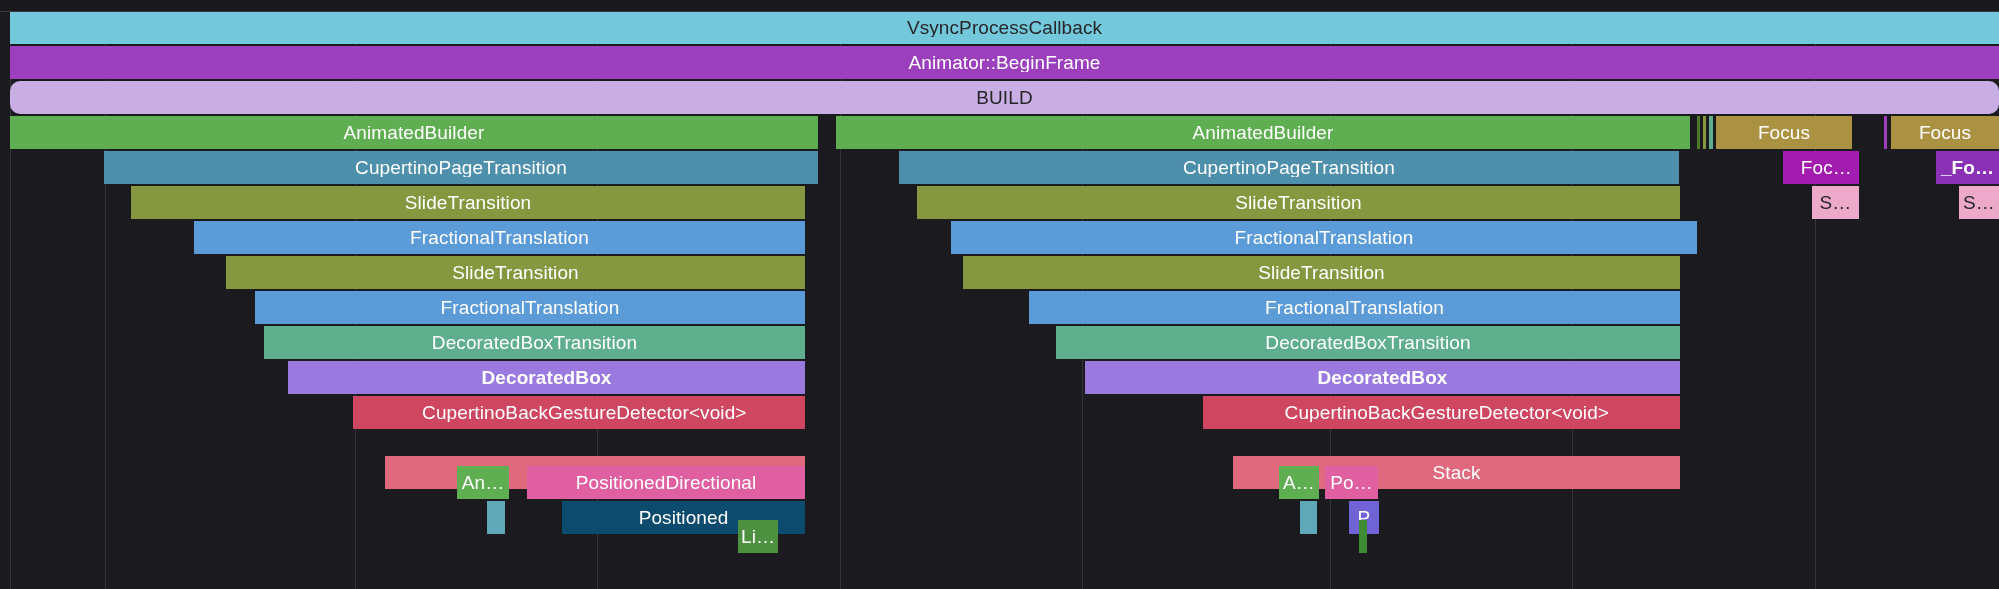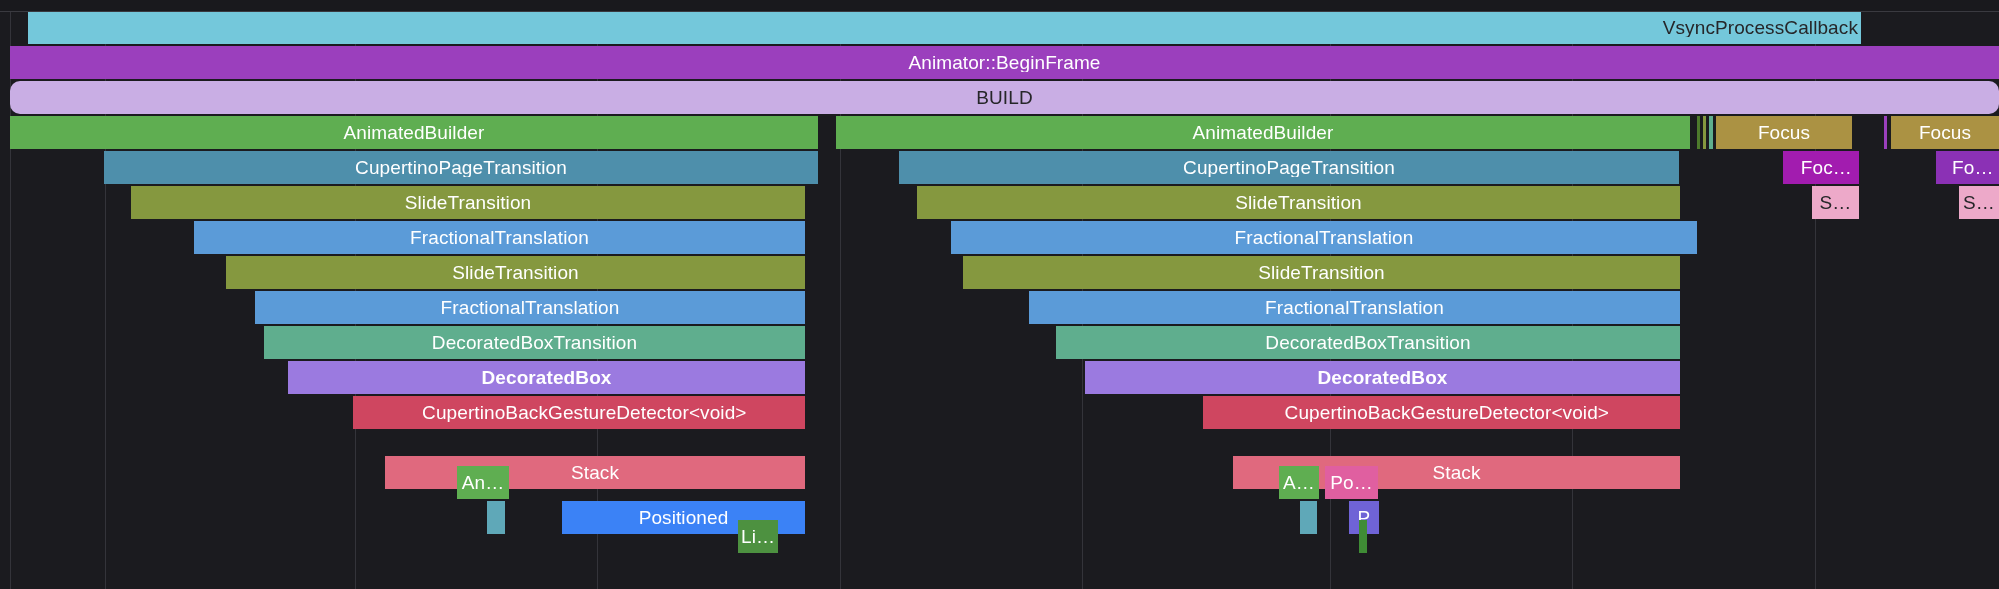--- a/index.html
+++ b/index.html
@@ -74,21 +74,21 @@
       <div class="gridline" style="left: 355px; background: rgb(52, 52, 58);"></div>
       <div class="gridline" style="left: 597px; background: rgb(52, 52, 58);"></div>
       <div class="gridline" style="left: 840px; background: rgb(52, 52, 58);"></div>
       <div class="gridline" style="left: 1082px; background: rgb(52, 52, 58);"></div>
       <div class="gridline" style="left: 1330px; background: rgb(52, 52, 58);"></div>
       <div class="gridline" style="left: 1572px; background: rgb(52, 52, 58);"></div>
       <div class="gridline" style="left: 1815px; background: rgb(52, 52, 58);"></div>
     </div>
   <div id="rows-layer">
       <div class="rowband" style="top: 11px; height: 35px;">
-        <div class="block dark" style="left: 28px; width: 1833px; top: 0px; height: 33px; background: rgb(116, 200, 219); justify-content: flex-end;">
+        <div class="block dark" style="left: 10px; width: 1989px; top: 0px; height: 33px; background: rgb(116, 200, 219);">
           <span class="lbl">VsyncProcessCallback</span>
         </div>
       </div>
       <div class="rowband" style="top: 46px; height: 35px;">
         <div class="block light" style="left: 10px; width: 1989px; top: 0px; height: 33px; background: rgb(155, 63, 189);">
           <span class="lbl">Animator::BeginFrame</span>
         </div>
       </div>
       <div class="rowband" style="top: 81px; height: 35px;">
         <div class="block dark" style="left: 10px; width: 1989px; top: 0px; height: 33px; background: rgb(201, 174, 228); border-radius: 10px;">
@@ -124,21 +124,21 @@
       <div class="rowband" style="top: 151px; height: 35px;">
         <div class="block light" style="left: 104px; width: 714px; top: 0px; height: 33px; background: rgb(78, 143, 171);">
           <span class="lbl">CupertinoPageTransition</span>
         </div>
         <div class="block light" style="left: 899px; width: 780px; top: 0px; height: 33px; background: rgb(78, 143, 171);">
           <span class="lbl">CupertinoPageTransition</span>
         </div>
         <div class="block light" style="left: 1783px; width: 76px; top: 0px; height: 33px; background: #a21caf;">
           <span class="lbl">_Foc…</span>
         </div>
-        <div class="block light" style="left: 1936px; width: 63px; top: 0px; height: 33px; background: rgb(139, 49, 181);">
+        <div class="block light" style="left: 1936px; width: 63px; top: 0px; height: 33px; background: rgb(139, 49, 181); font-weight: bold;">
           <span class="lbl">_Fo…</span>
         </div>
       </div>
       <div class="rowband" style="top: 186px; height: 35px;">
         <div class="block light" style="left: 131px; width: 674px; top: 0px; height: 33px; background: rgb(133, 152, 63);">
           <span class="lbl">SlideTransition</span>
         </div>
         <div class="block light" style="left: 917px; width: 763px; top: 0px; height: 33px; background: rgb(133, 152, 63);">
           <span class="lbl">SlideTransition</span>
         </div>
@@ -202,32 +202,35 @@
           <span class="lbl">Stack</span>
         </div>
         <div class="block light" style="left: 1233px; width: 447px; top: 0px; height: 33px; background: rgb(224, 105, 126);">
           <span class="lbl">Stack</span>
         </div>
       </div>
       <div class="rowband" style="top: 466px; height: 35px; text-align: right;">
         <div class="block light" style="left: 457px; width: 52px; top: 0px; height: 33px; background: rgb(95, 174, 81);">
           <span class="lbl">An…</span>
         </div>
+        <div class="block light" style="left: 527px; width: 278px; top: 0px; height: 33px; background: rgb(224, 95, 160);">
+          <span class="lbl">PositionedDirectional</span>
+        </div>
         <div class="block light" style="left: 1279px; width: 40px; top: 0px; height: 33px; background: rgb(95, 174, 81);">
           <span class="lbl">A…</span>
         </div>
         <div class="block light" style="left: 1325px; width: 53px; top: 0px; height: 33px; background: rgb(224, 95, 160);">
           <span class="lbl">Po…</span>
         </div>
       </div>
       <div class="rowband" style="top: 501px; height: 35px;">
         <div class="block light" style="left: 487px; width: 18px; top: 0px; height: 33px; background: rgb(95, 168, 184);">
           <span class="lbl"></span>
         </div>
-        <div class="block light" style="left: 562px; width: 243px; top: 0px; height: 33px; background: #3b82f6;">
+        <div class="block light" style="left: 562px; width: 243px; top: 0px; height: 33px; background: #0c4a6e;">
           <span class="lbl">Positioned</span>
         </div>
         <div class="block light" style="left: 1300px; width: 17px; top: 0px; height: 33px; background: rgb(95, 168, 184);">
           <span class="lbl"></span>
         </div>
         <div class="block light" style="left: 1349px; width: 30px; top: 0px; height: 33px; background: rgb(111, 99, 214);">
           <span class="lbl">P</span>
         </div>
       </div>
       <div class="rowband" style="top: 520px; height: 35px;">

